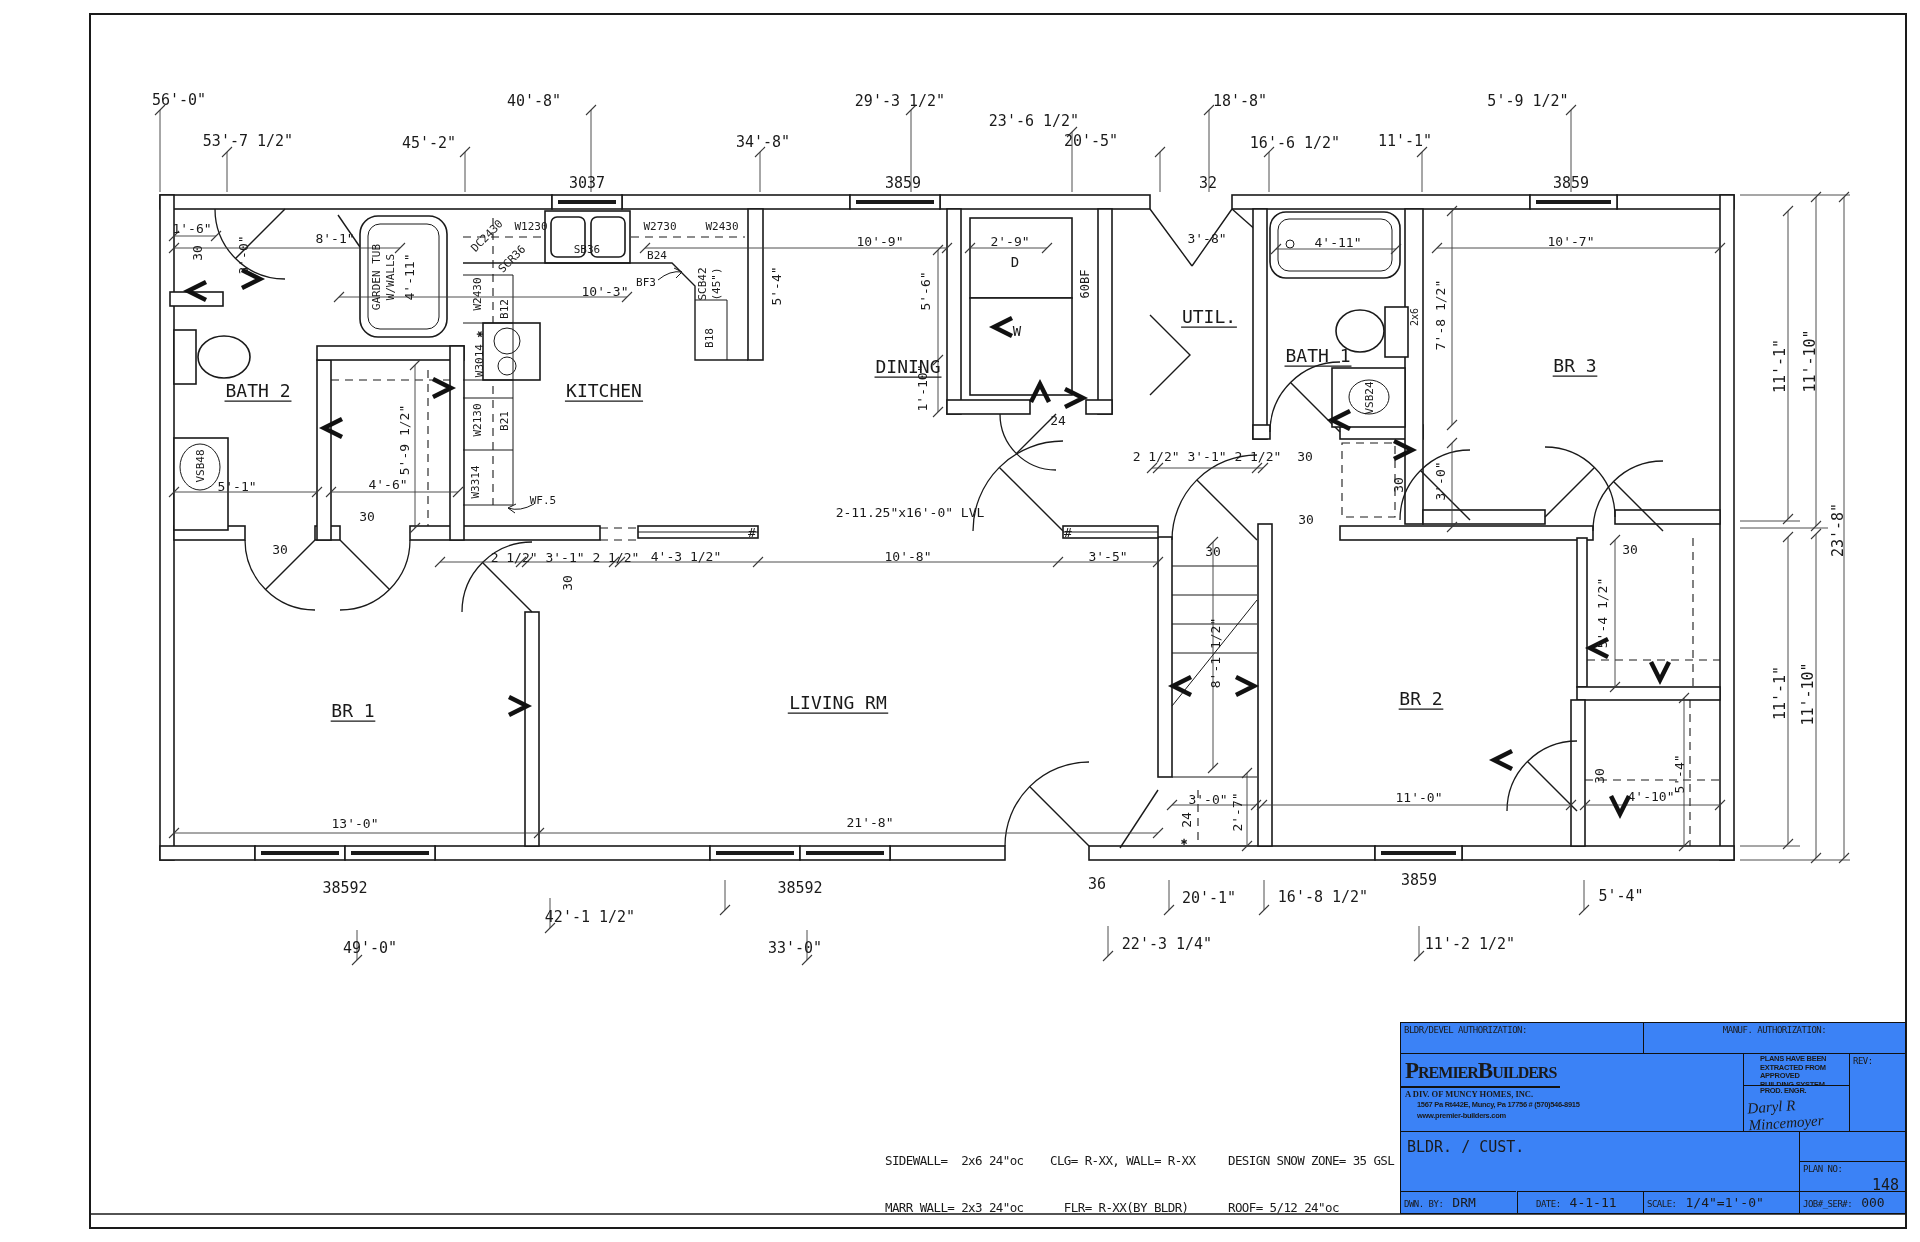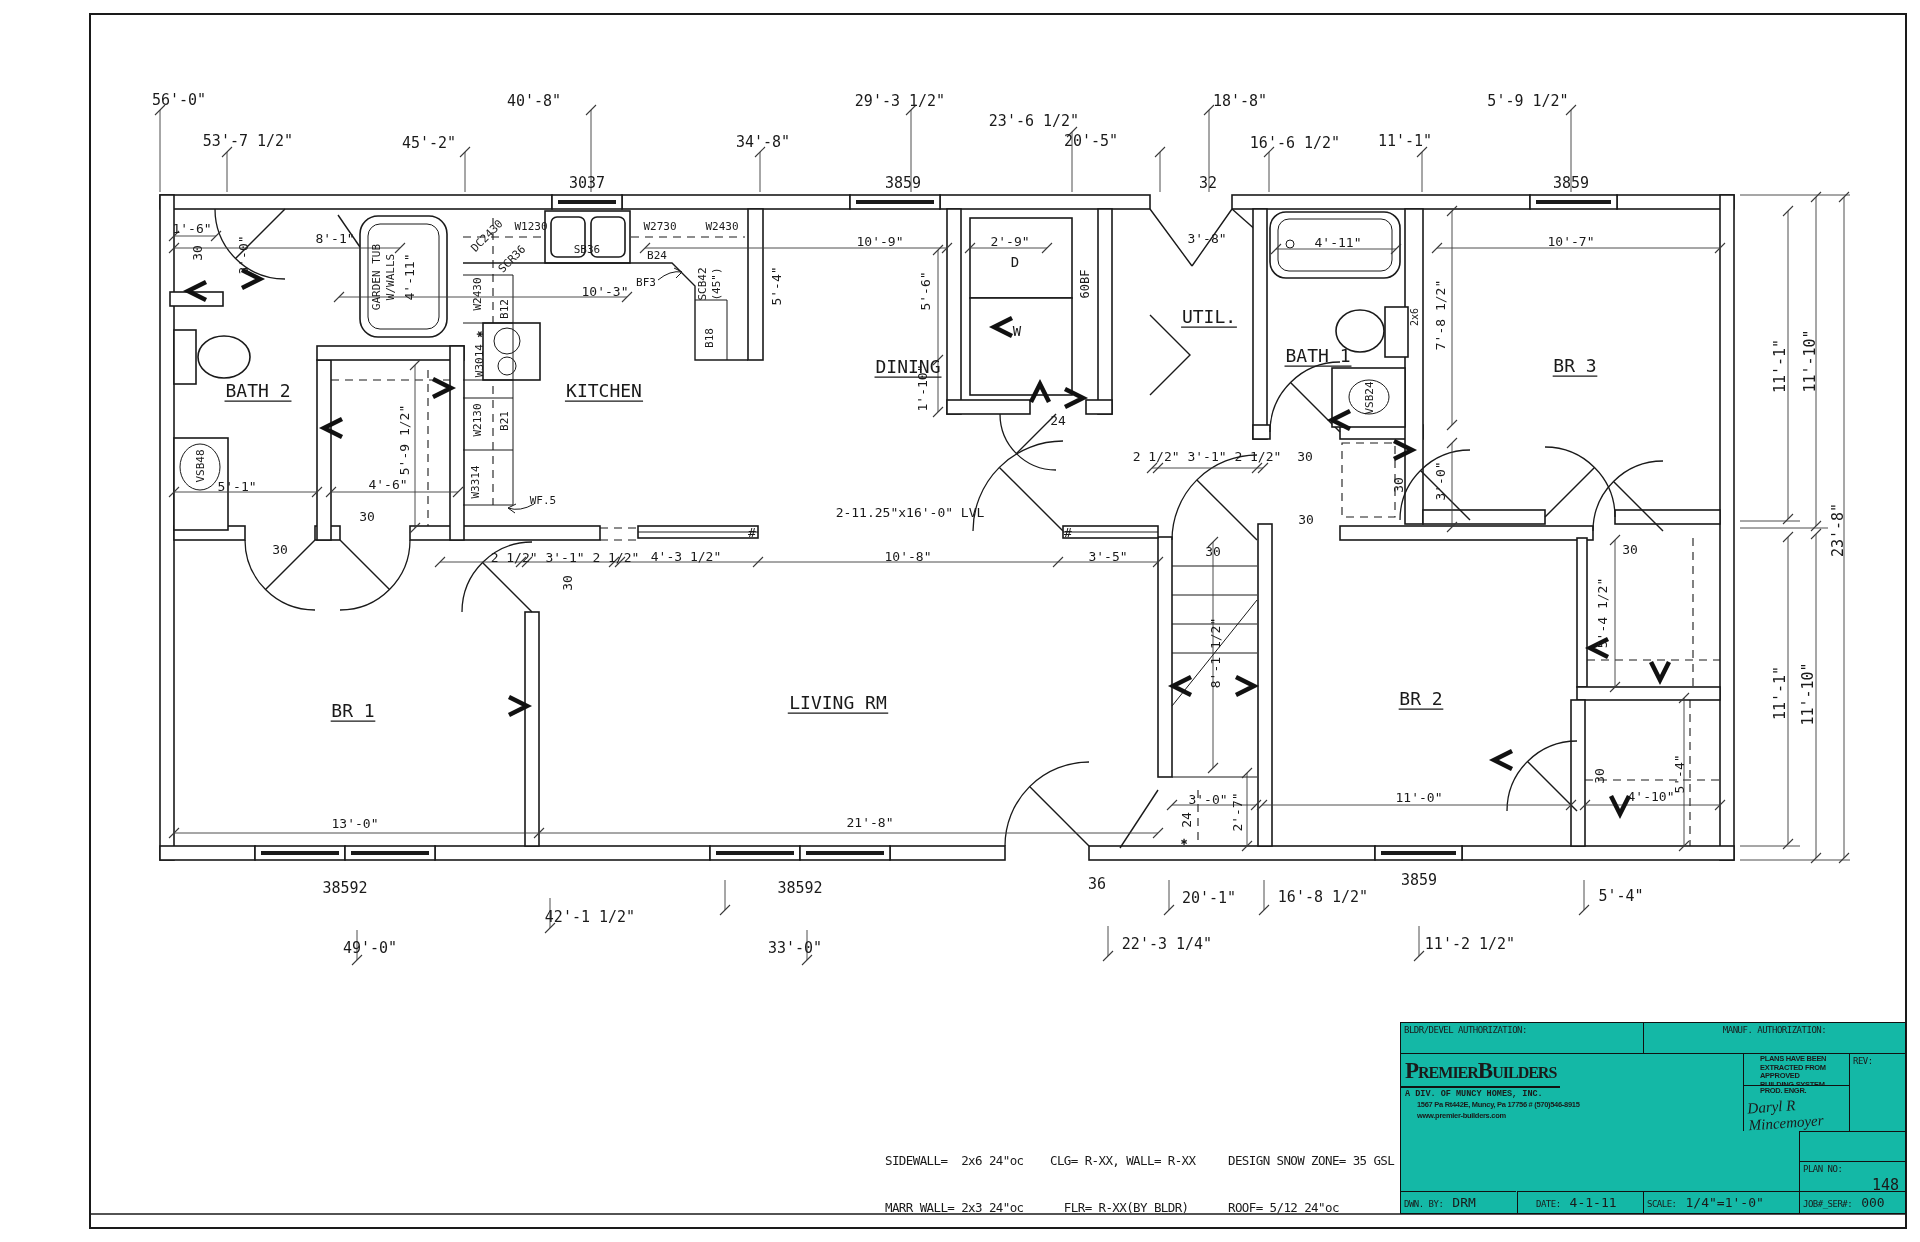--- a/index.html
+++ b/index.html
@@ -8,28 +8,28 @@
   svg{position:absolute;left:0;top:0;}
   svg text{font-family:"DejaVu Sans Mono",monospace;fill:#1a1a1a;}
   .w{fill:#fff;stroke:#1a1a1a;stroke-width:1.6;}
   .blk{fill:#1a1a1a;stroke:none;}
   .ln{stroke:#1a1a1a;stroke-width:1.4;fill:none;}
   .thin{stroke:#1a1a1a;stroke-width:1;fill:none;}
   .arc{stroke:#1a1a1a;stroke-width:1.3;fill:none;}
   .dim{stroke:#3a3a3a;stroke-width:.9;fill:none;}
   .dash{stroke:#1a1a1a;stroke-width:1.1;fill:none;stroke-dasharray:8 6;}
   .chev{stroke:#111;stroke-width:4.5;fill:none;stroke-linecap:square;stroke-linejoin:miter;}
-  .tb{position:absolute;border:1.6px solid #111;background:#14b8a6;font-family:"Liberation Sans",sans-serif;}
+  .tb{position:absolute;border:1.6px solid #111;background:#3b82f6;font-family:"Liberation Sans",sans-serif;}
   .cell{position:absolute;border-left:1.2px solid #111;border-top:1.2px solid #111;box-sizing:border-box;
         font-family:"DejaVu Sans Mono",monospace;overflow:hidden;}
   .cap{font-size:9px;padding:2px 3px;letter-spacing:-.5px;}
   .val{font-size:15px;padding:0 6px;}
   .logo{font-family:"Liberation Serif",serif;font-variant:small-caps;font-weight:bold;
         font-size:23px;letter-spacing:-1px;line-height:30px;padding:2px 4px 0 4px;border-bottom:2px solid #111;display:inline-block;}
-  .sub{font-size:8.5px;font-weight:bold;padding:1px 4px;font-family:Liberation Mono, monospace;}
+  .sub{font-size:8.5px;font-weight:bold;padding:1px 4px;font-family:Liberation Serif, serif;}
   .tiny{font-size:7.5px;padding:1px 16px;line-height:8.5px;font-family:"Liberation Sans",sans-serif;font-weight:bold;letter-spacing:-.3px;}
   .sig{font-family:"Liberation Serif",serif;font-style:italic;font-size:15px;transform:rotate(-4deg);padding:0 4px;}
   .notes{position:absolute;font-size:12.5px;line-height:15.5px;white-space:pre;letter-spacing:-.6px;
          font-family:"DejaVu Sans Mono",monospace;}
 </style>
 </head>
 <body>
 
 <div class="sheet">
 <svg id="plan-svg" width="1920" height="1242" viewBox="0 0 1920 1242">
@@ -500,20 +500,21 @@
     <div class="tiny">www.premier-builders.com</div>
   </div>
   <div class="cell tiny" style="left:342px;top:30px;width:106px;height:32px;">PLANS HAVE BEEN EXTRACTED FROM APPROVED BUILDING SYSTEM DOCUMENTATION</div>
   <div class="cell" style="left:342px;top:62px;width:106px;height:46px;">
     <div class="tiny">PROD. ENGR.</div>
     <div class="sig">Daryl R Mincemoyer</div>
     <div class="tiny">DARRYL R MINCEMOYER</div>
   </div>
   <div class="cell cap" style="left:448px;top:30px;width:56px;height:78px;">REV:</div>
 
+  <div class="cell val" style="left:0;top:108px;width:398px;height:30px;border-left:none;line-height:30px;">BLDR. / CUST.</div>
   <div class="cell" style="left:398px;top:108px;width:106px;height:30px;"></div>
 
   <div class="cell" style="left:398px;top:138px;width:106px;height:30px;">
     <div class="cap">PLAN NO:</div>
     <div class="val" style="text-align:right;">148</div>
   </div>
 
   <div class="cell" style="left:0;top:168px;width:115px;height:28px;border-left:none;">
     <span class="cap">DWN. BY:</span><span class="val" style="font-size:13px;">DRM</span>
   </div>

